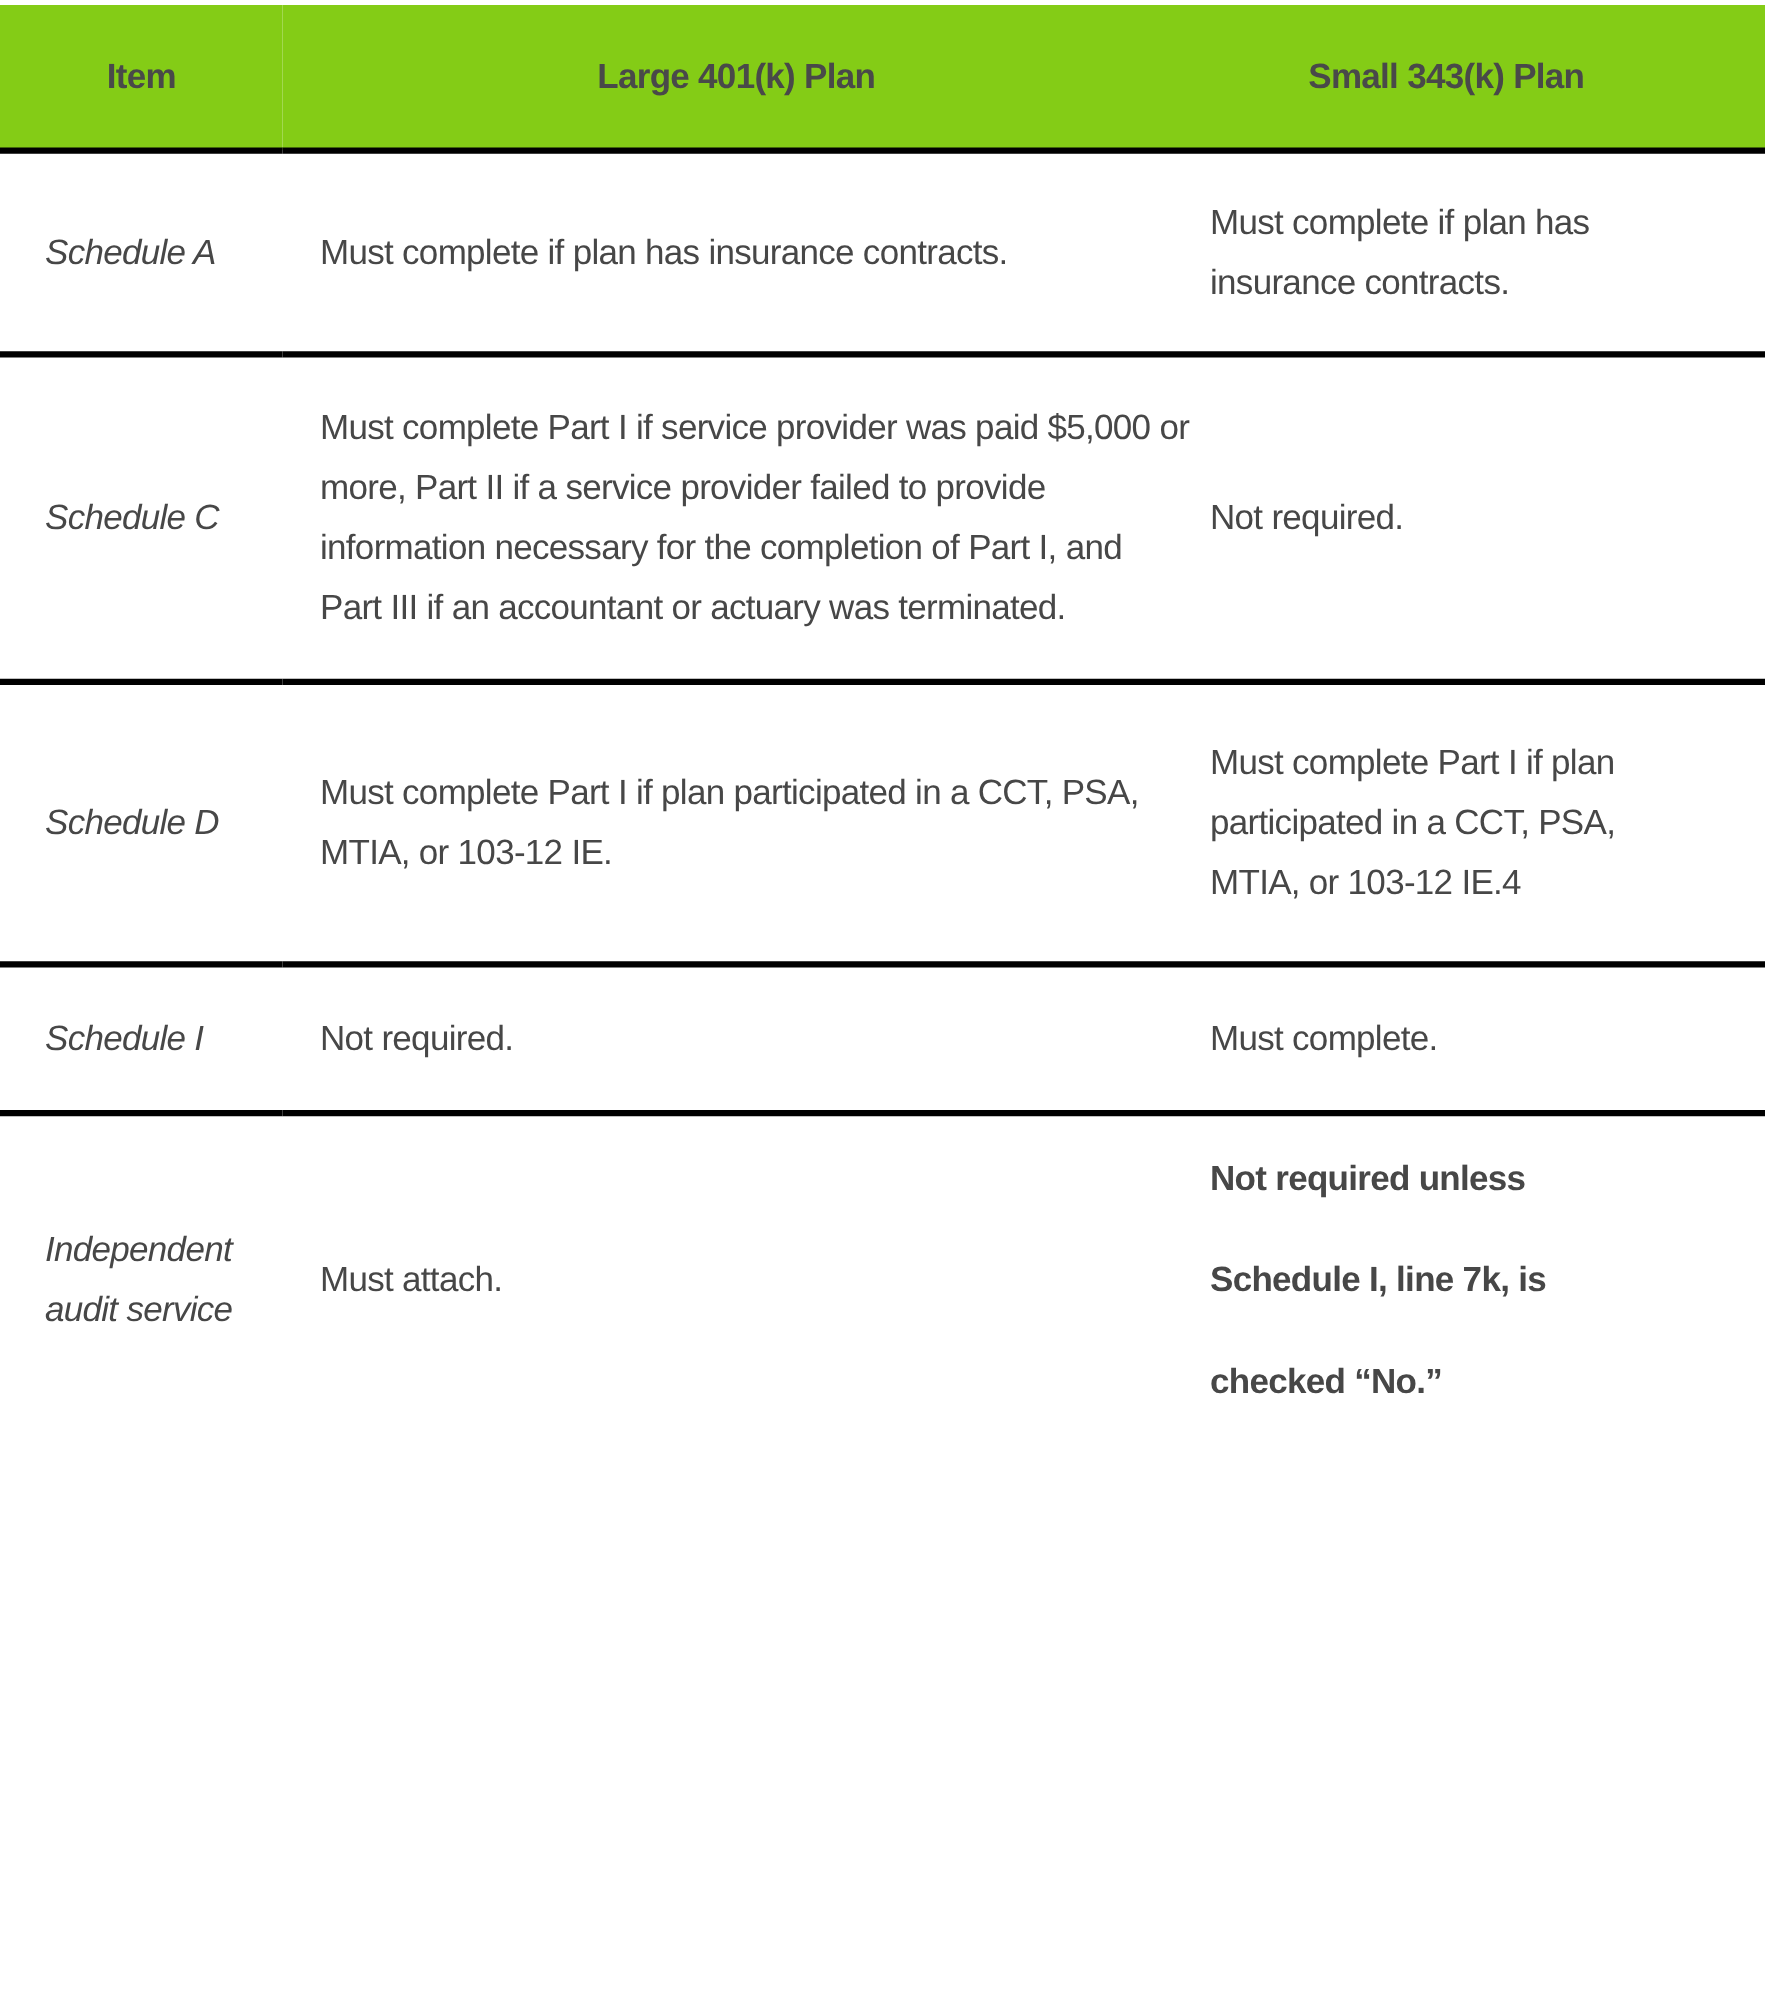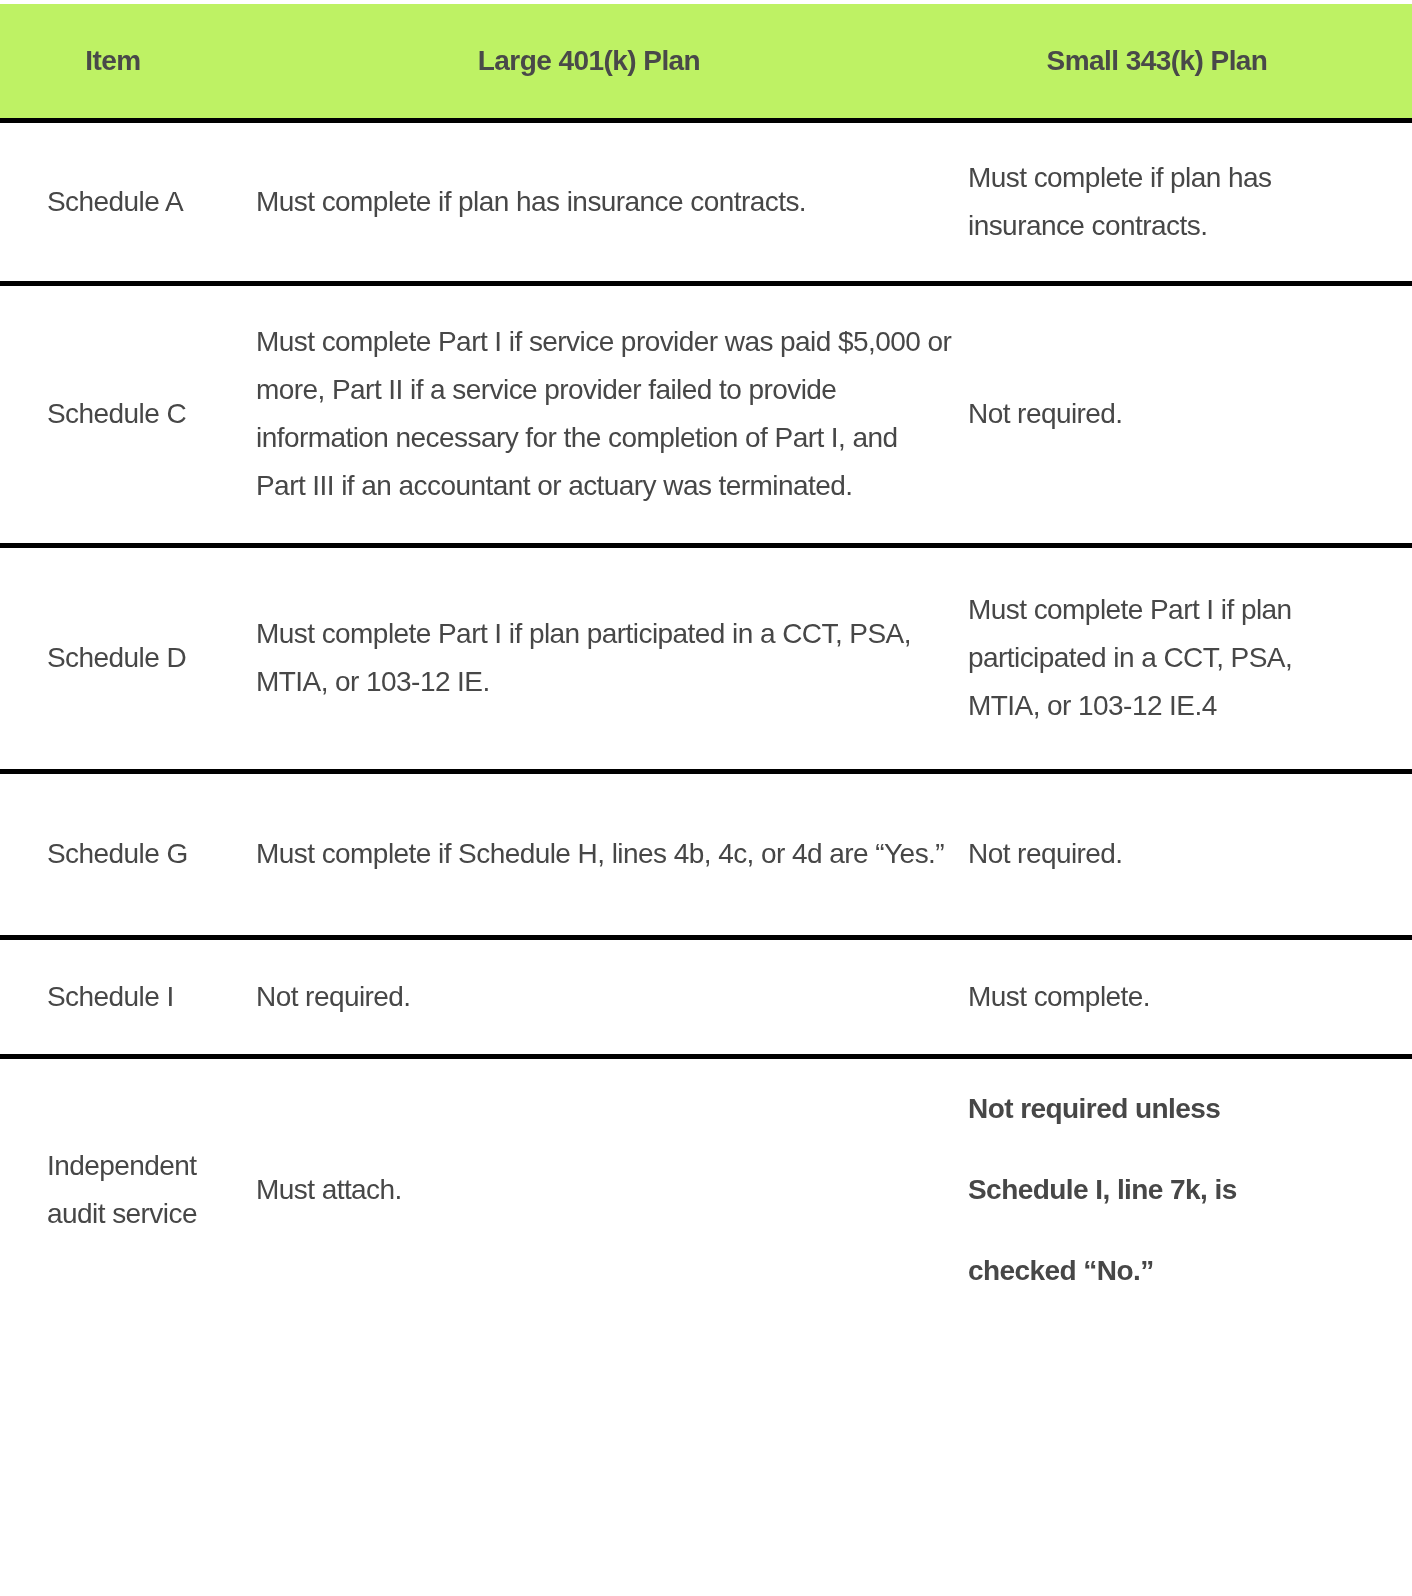--- a/index.html
+++ b/index.html
@@ -16,21 +16,21 @@
     width: 1412px;
     border-collapse: collapse;
     table-layout: fixed;
   }
 
   col.c-item  { width: 226px; }
   col.c-large { width: 726px; }
   col.c-small { width: 460px; }
 
   thead th {
-    background: #bef264;
+    background: #84cc16;
     height: 116px;
     vertical-align: middle;
     font-size: 28px;
     font-weight: bold;
     letter-spacing: -0.02em;
     color: #494949;
     text-align: center;
   }
   thead tr { border-bottom: 5px solid #000000; }
   thead th.h-small { padding-right: 50px; }
@@ -38,21 +38,21 @@
   tbody tr { border-top: 5px solid #000000; }
   tbody tr:first-child { border-top: none; }
 
   td {
     vertical-align: middle;
     font-size: 28px;
     line-height: 48px;
     letter-spacing: -0.02em;
     color: #474747;
   }
-  td.item-cell  { padding-left: 47px; padding-right: 8px; }
+  td.item-cell  { padding-left: 36px; padding-right: 8px; font-style: italic; }
   td.large-cell { padding-left: 30px; padding-right: 0px; }
   td.small-cell { padding-left: 16px; padding-right: 100px; }
 
   tr.r1 td { height: 163px; }
   tr.r2 td { height: 262px; }
   tr.r3 td { height: 226px; }
   tr.r4 td { height: 166px; }
   tr.r5 td { height: 116px; }
   tr.r6 td { height: 119px; }
   tr.r7 td { height: 118px; }
@@ -86,25 +86,20 @@
     <tr class="r2">
       <td class="item-cell">Schedule C</td>
       <td class="large-cell">Must complete Part I if service provider was paid $5,000 or more, Part II if a service provider failed to provide information necessary for the completion of Part I, and Part III if an accountant or actuary was terminated.</td>
       <td class="small-cell">Not required.</td>
     </tr>
     <tr class="r3">
       <td class="item-cell">Schedule D</td>
       <td class="large-cell">Must complete Part I if plan participated in a CCT, PSA, MTIA, or 103-12 IE.</td>
       <td class="small-cell">Must complete Part I if plan participated in a CCT, PSA, MTIA, or 103-12 IE.4</td>
     </tr>
-    <tr class="r4">
-      <td class="item-cell">Schedule G</td>
-      <td class="large-cell">Must complete if Schedule H, lines 4b, 4c, or 4d are “Yes.”</td>
-      <td class="small-cell">Not required.</td>
-    </tr>
     <tr class="r6">
       <td class="item-cell">Schedule I</td>
       <td class="large-cell">Not required.</td>
       <td class="small-cell">Must complete.</td>
     </tr>
     <tr class="r8">
       <td class="item-cell">Independent audit service</td>
       <td class="large-cell">Must attach.</td>
       <td class="small-cell">
         <p class="spaced">Not required unless</p>

